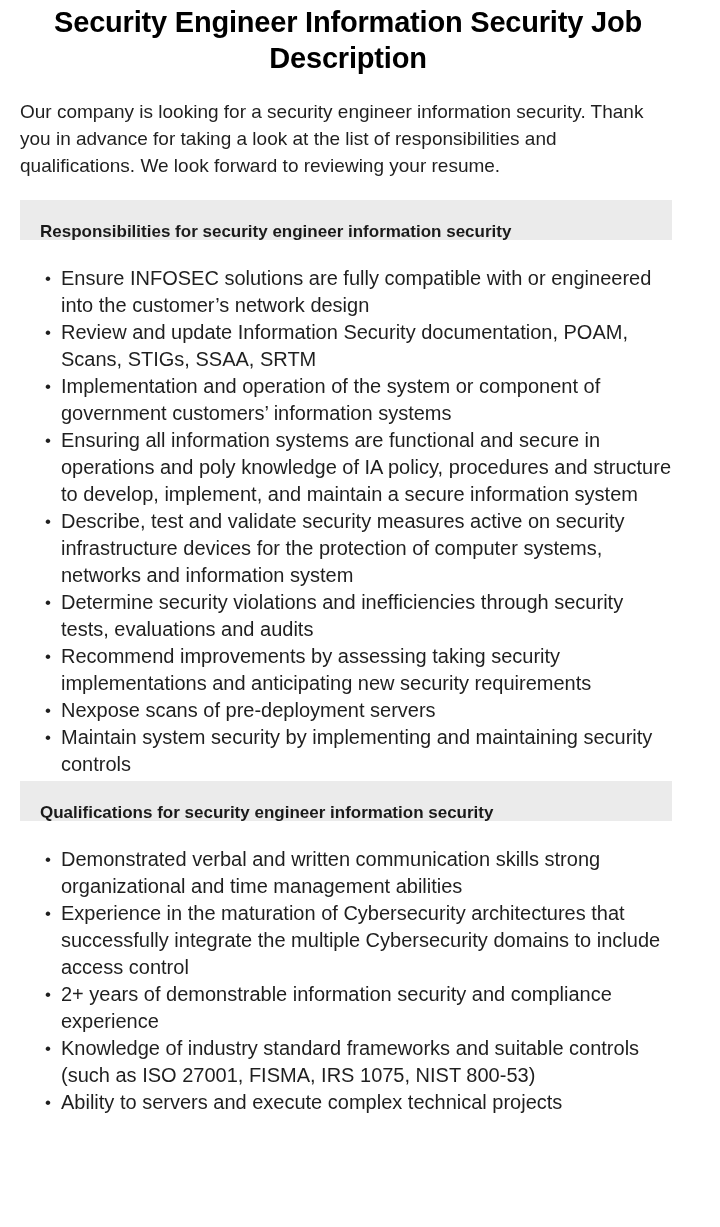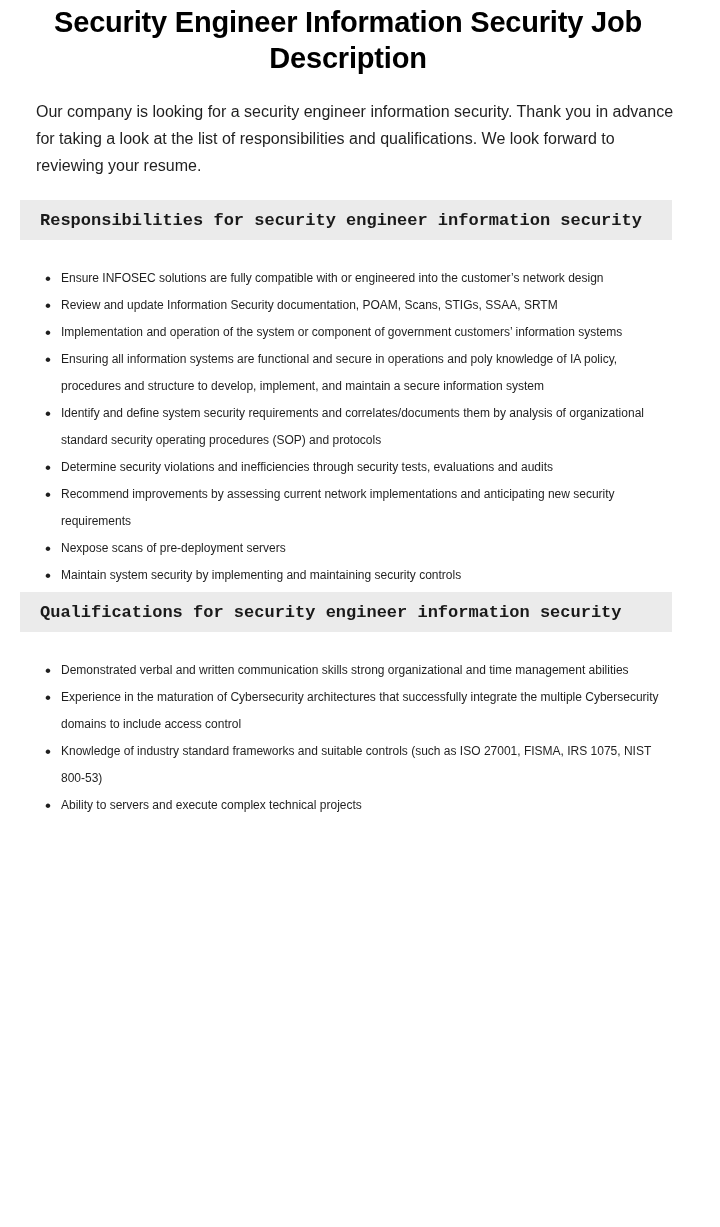--- a/index.html
+++ b/index.html
@@ -22,49 +22,48 @@
   .page-title {
     margin: 4px 20px 0 20px;
     font-size: 29px;
     line-height: 36px;
     font-weight: bold;
     text-align: center;
     color: #000000;
     letter-spacing: -0.2px;
   }
   .intro {
-    margin: 22px 20px 0 36px;
-    font-size: 16px;
+    margin: 22px 20px 0 20px;
+    font-size: 19px;
     line-height: 27px;
   }
   .section-header {
     margin: 21px 24px 0 20px;
     height: 40px;
     background: #ebebeb;
     display: flex;
-    align-items: center;
+    align-items: flex-end;
     padding-left: 20px;
     box-sizing: border-box;
-    font-family: Liberation Mono, monospace;
   }
   .section-header.second {
     margin-top: 3px;
   }
   .section-header h2 {
     margin: 0;
     font-size: 17px;
     line-height: 17px;
     font-weight: bold;
     color: #1a1a1a;
   }
   ul.bullet-list {
     margin: 25px 24px 0 20px;
     padding: 0 0 0 41px;
     list-style: none;
-    font-size: 12px;
+    font-size: 20px;
     line-height: 27px;
   }
   ul.bullet-list li {
     position: relative;
   }
   ul.bullet-list li::before {
     content: "\2022";
     position: absolute;
     left: -16px;
     top: 0;
@@ -82,33 +81,34 @@
 
   <section>
     <div class="section-header">
       <h2>Responsibilities for security engineer information security</h2>
     </div>
     <ul class="bullet-list">
         <li>Ensure INFOSEC solutions are fully compatible with or engineered into the customer’s network design</li>
         <li>Review and update Information Security documentation, POAM, Scans, STIGs, SSAA, SRTM</li>
         <li>Implementation and operation of the system or component of government customers’ information systems</li>
         <li>Ensuring all information systems are functional and secure in operations and poly knowledge of IA policy, procedures and structure to develop, implement, and maintain a secure information system</li>
-        <li>Identify and define system security requirements and correlates/documents them by analysis of organizational standard security operating procedures (SOP) and protocols</li>
+        <li>Describe, test and validate security measures active on security infrastructure devices for the protection of computer systems, networks and information system</li>
         <li>Determine security violations and inefficiencies through security tests, evaluations and audits</li>
-        <li>Recommend improvements by assessing current network implementations and anticipating new security requirements</li>
+        <li>Recommend improvements by assessing taking security implementations and anticipating new security requirements</li>
         <li>Nexpose scans of pre-deployment servers</li>
         <li>Maintain system security by implementing and maintaining security controls</li>
       </ul>
   </section>
 
   <section>
     <div class="section-header second">
       <h2>Qualifications for security engineer information security</h2>
     </div>
     <ul class="bullet-list">
         <li>Demonstrated verbal and written communication skills strong organizational and time management abilities</li>
         <li>Experience in the maturation of Cybersecurity architectures that successfully integrate the multiple Cybersecurity domains to include access control</li>
+        <li>2+ years of demonstrable information security and compliance experience</li>
         <li>Knowledge of industry standard frameworks and suitable controls (such as ISO 27001, FISMA, IRS 1075, NIST 800-53)</li>
         <li>Ability to servers and execute complex technical projects</li>
       </ul>
   </section>
 
 </main>
 
 </body></html>

